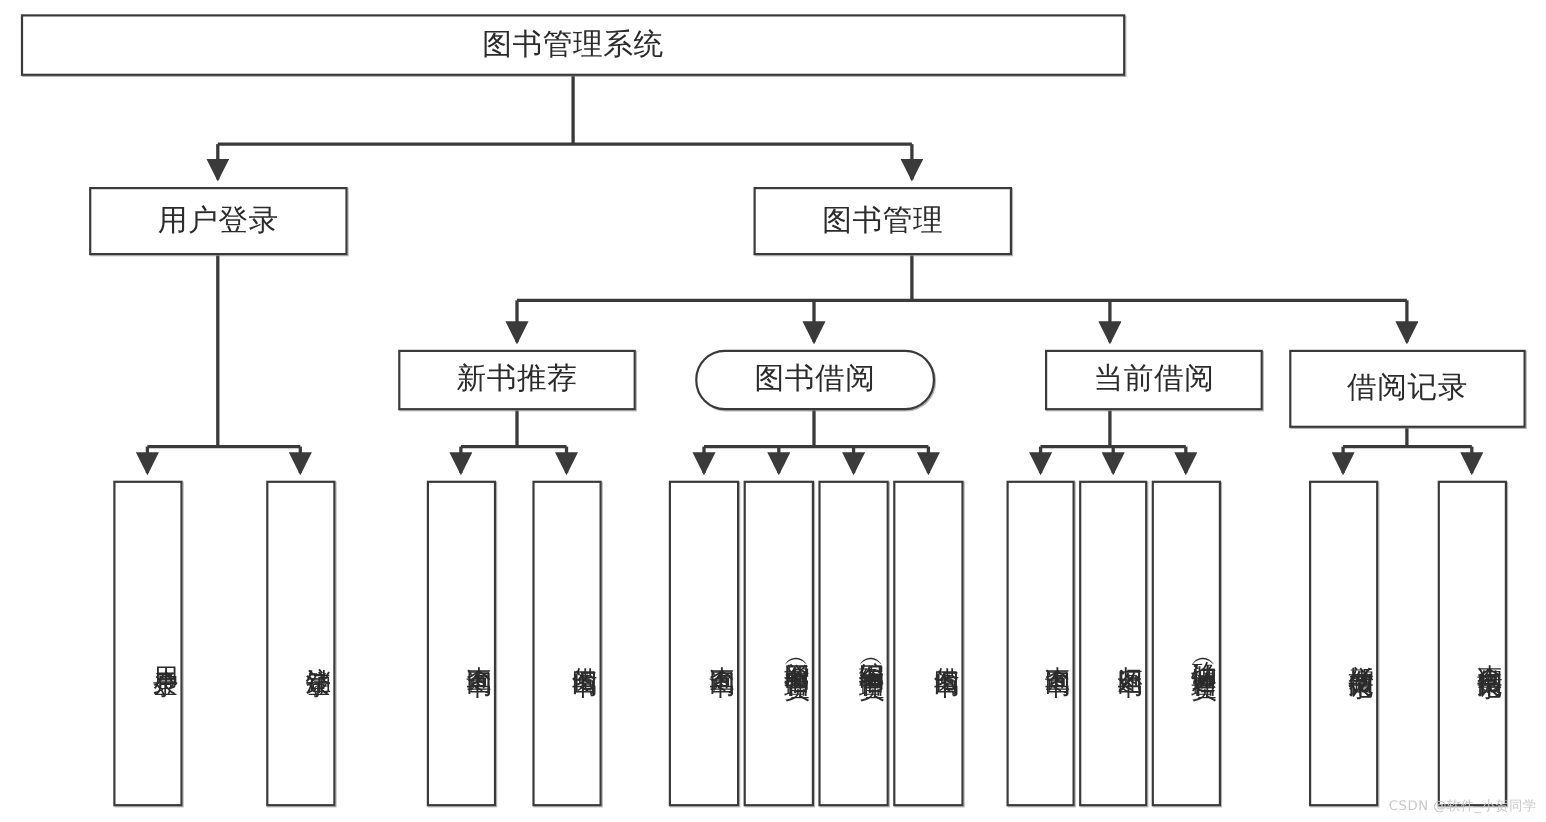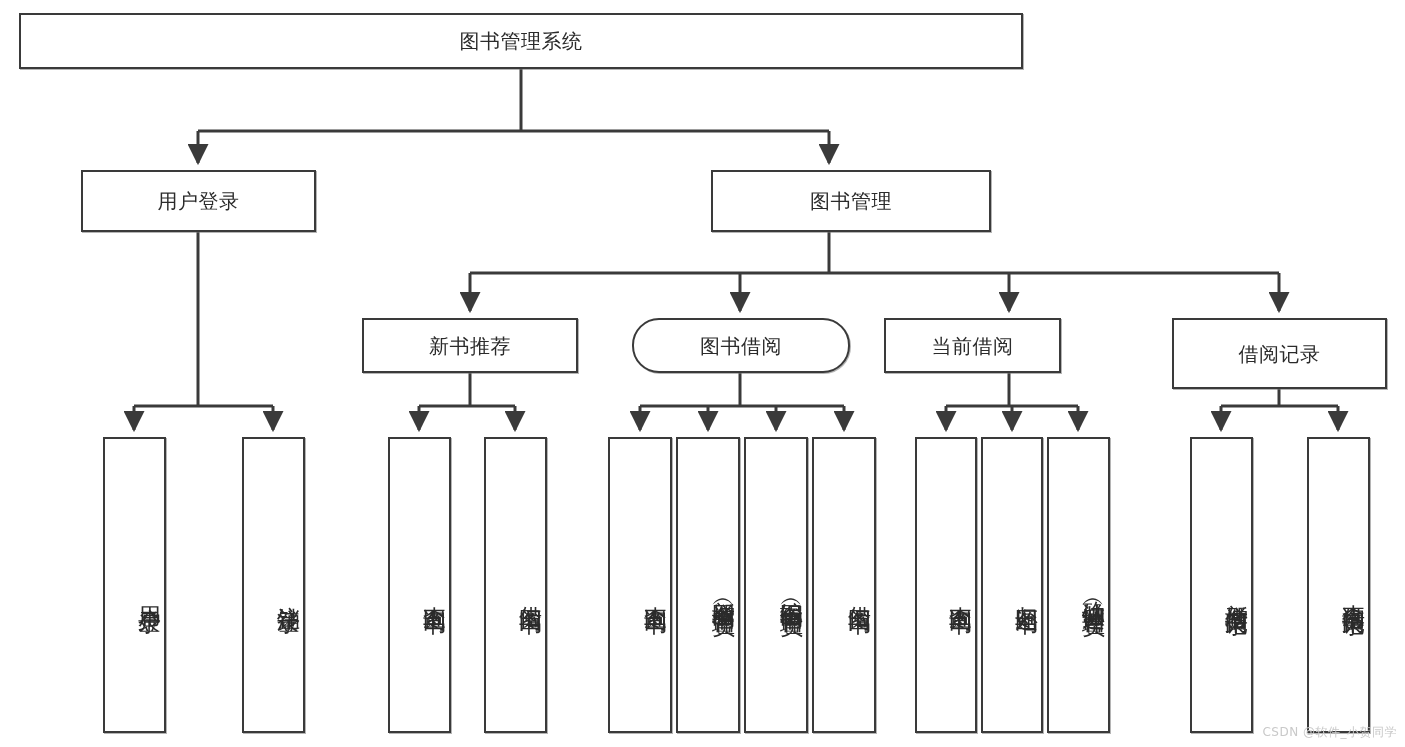--- a/index.html
+++ b/index.html
@@ -31,21 +31,21 @@
     box-sizing: border-box;
     border: 2px solid #3a3a3a;
     background: #ffffff;
     display: flex;
     align-items: center;
     justify-content: center;
     color: #2b2b2b;
     box-shadow: 1px 1px 0 rgba(120,120,120,0.55);
   }
   .node.h {
-    font-size: 20px;
+    font-size: 27px;
     line-height: 1.2;
     letter-spacing: 0.5px;
     white-space: nowrap;
   }
   .node.v {
     writing-mode: vertical-rl;
     text-orientation: upright;
     font-size: 23px;
     line-height: 1.25;
     letter-spacing: 2px;
@@ -122,30 +122,30 @@
     </g>
   </svg>
 
   <div id="nodes">
       <div class="node h" style="left: 19px; top: 13px; width: 1004px; height: 56px;">
         <span class="htext">图书管理系统</span>
       </div>
       <div class="node h" style="left: 81px; top: 170px; width: 235px; height: 62px;">
         <span class="htext">用户登录</span>
       </div>
-      <div class="node h" style="left: 711px; top: 170px; width: 280px; height: 62px; text-align: center;">
+      <div class="node h" style="left: 685px; top: 170px; width: 235px; height: 62px; text-align: center;">
         <span class="htext">图书管理</span>
       </div>
       <div class="node h" style="left: 362px; top: 318px; width: 216px; height: 55px;">
         <span class="htext">新书推荐</span>
       </div>
       <div class="node h" style="left: 632px; top: 318px; width: 218px; height: 55px; border-radius: 27px;">
         <span class="htext">图书借阅</span>
       </div>
-      <div class="node h" style="left: 884px; top: 318px; width: 177px; height: 55px;">
+      <div class="node h" style="left: 950px; top: 318px; width: 198px; height: 55px;">
         <span class="htext">当前借阅</span>
       </div>
       <div class="node h" style="left: 1172px; top: 318px; width: 215px; height: 71px;">
         <span class="htext">借阅记录</span>
       </div>
       <div class="node v" style="left: 103px; top: 437px; width: 63px; height: 296px;">
         <span class="vtext">用户登录</span>
       </div>
       <div class="node v" style="left: 242px; top: 437px; width: 63px; height: 296px;">
         <span class="vtext">注销登录</span>

